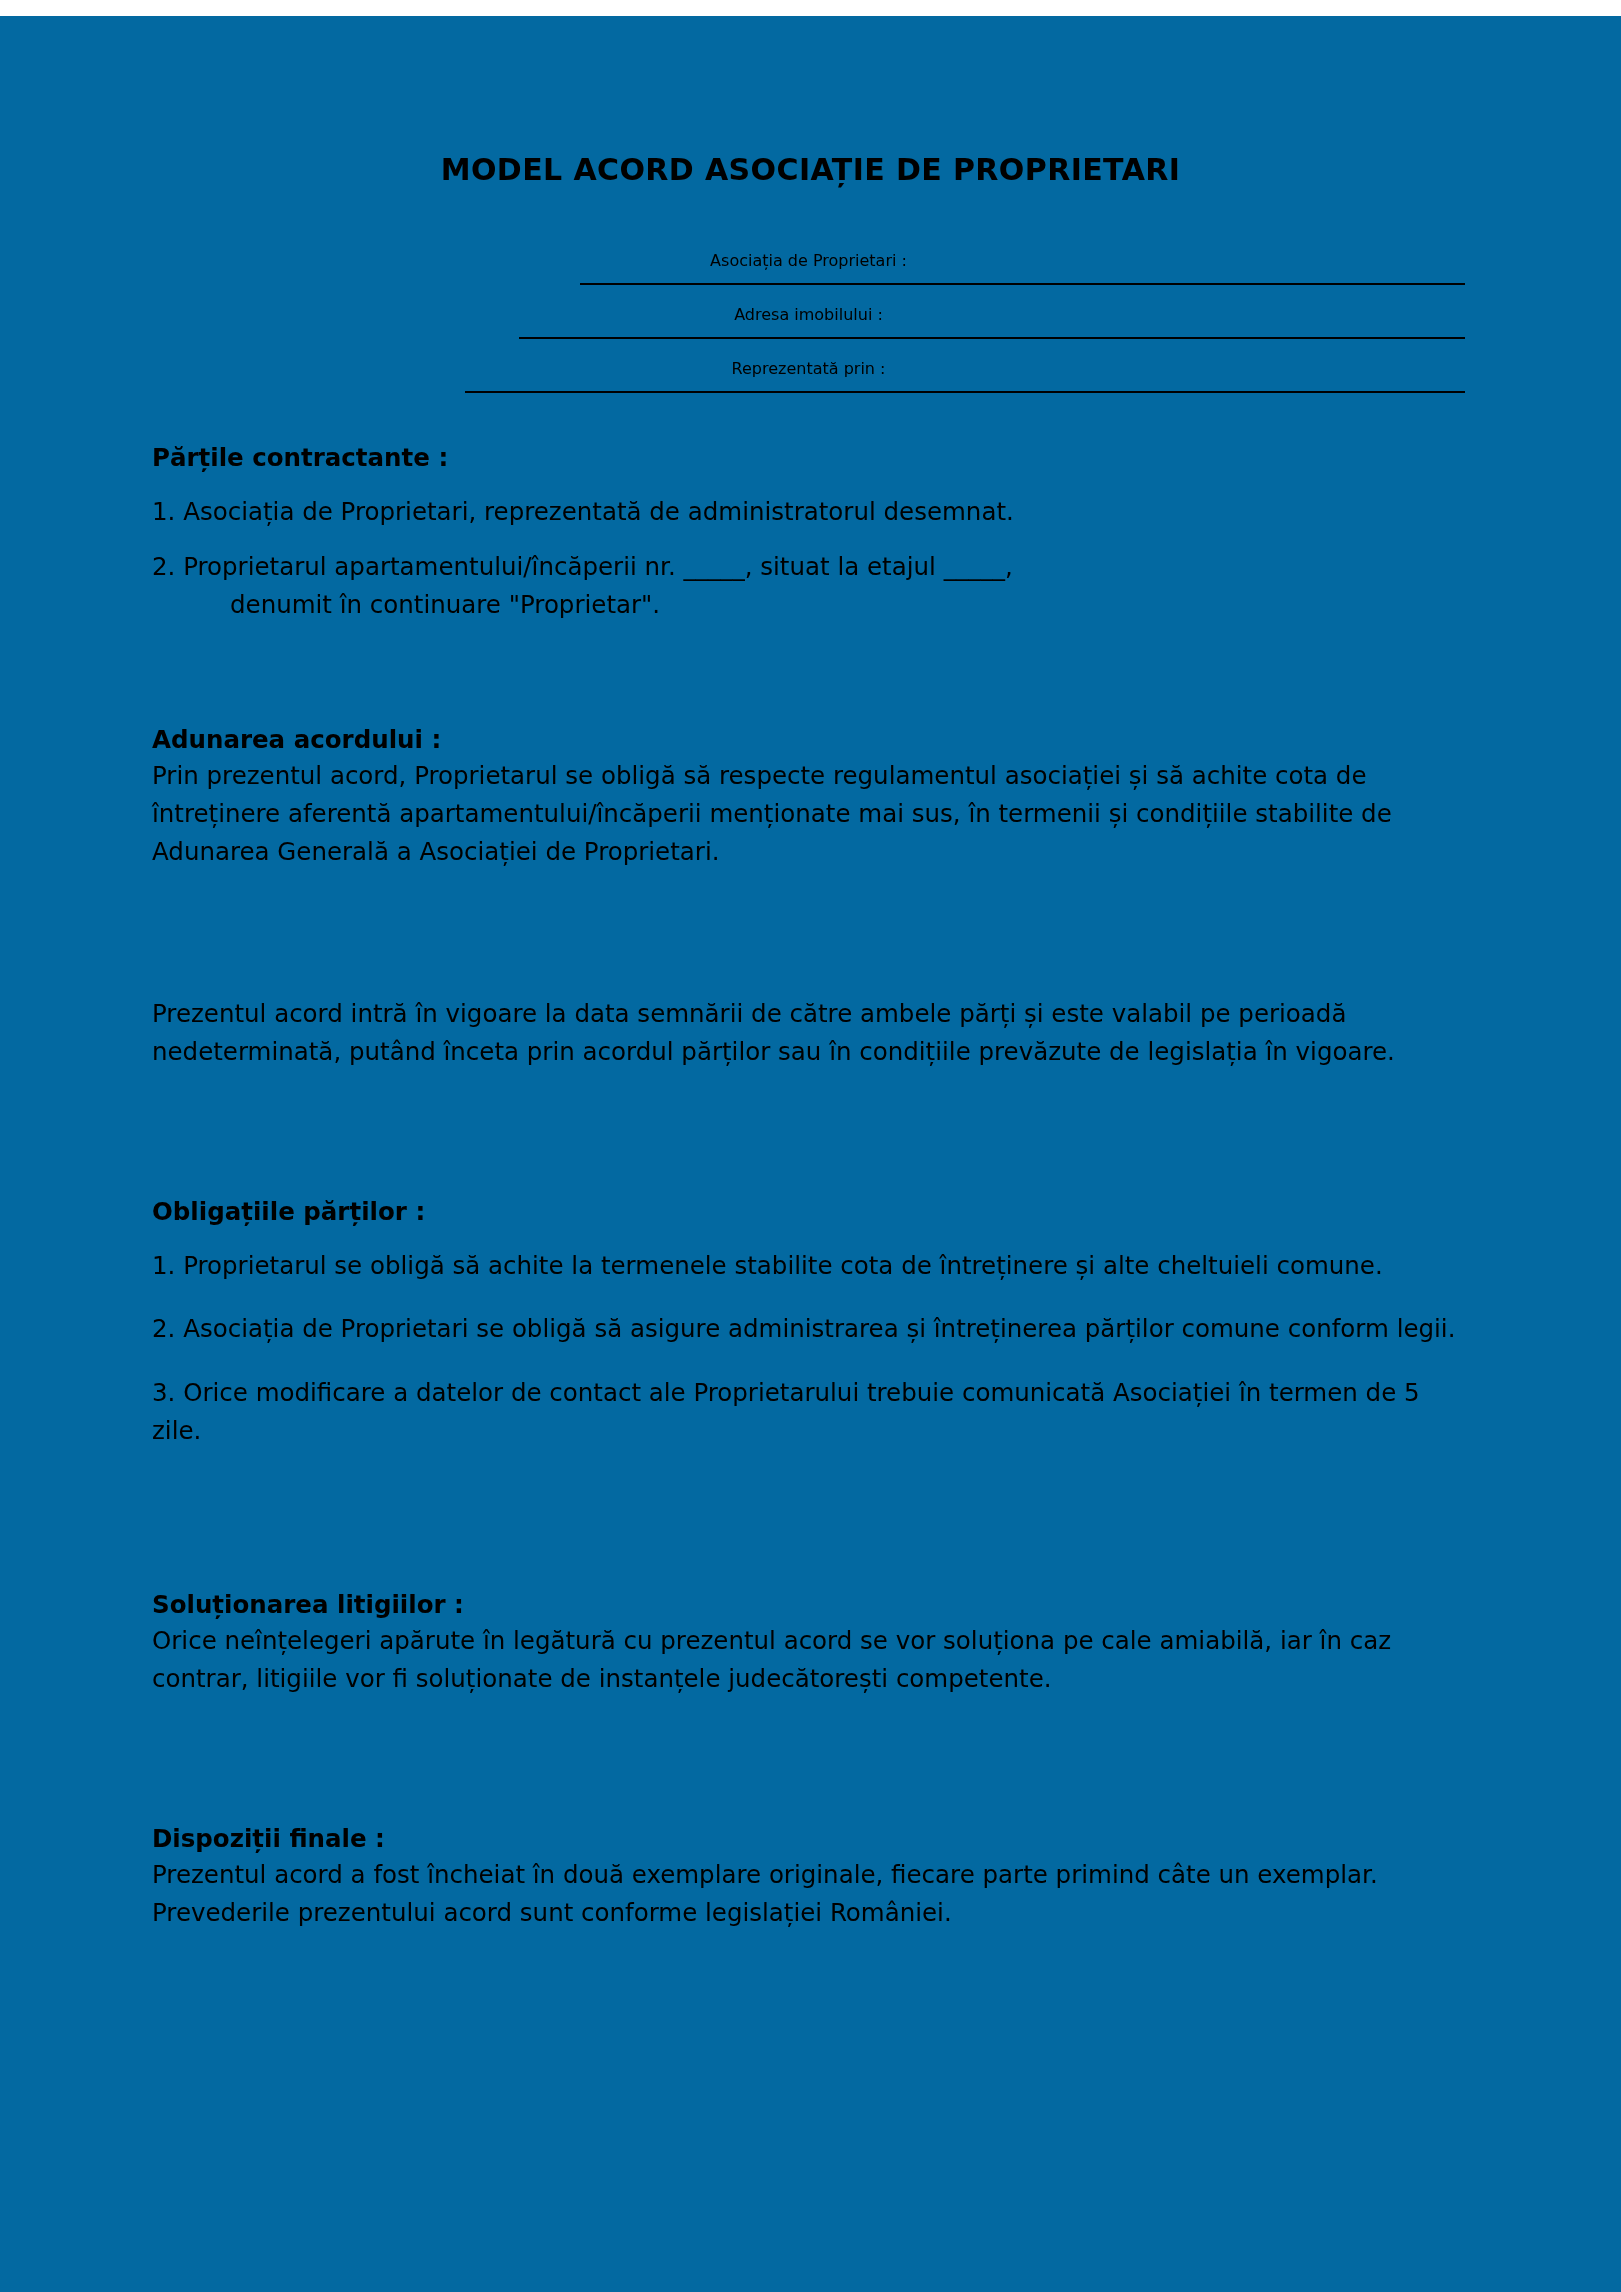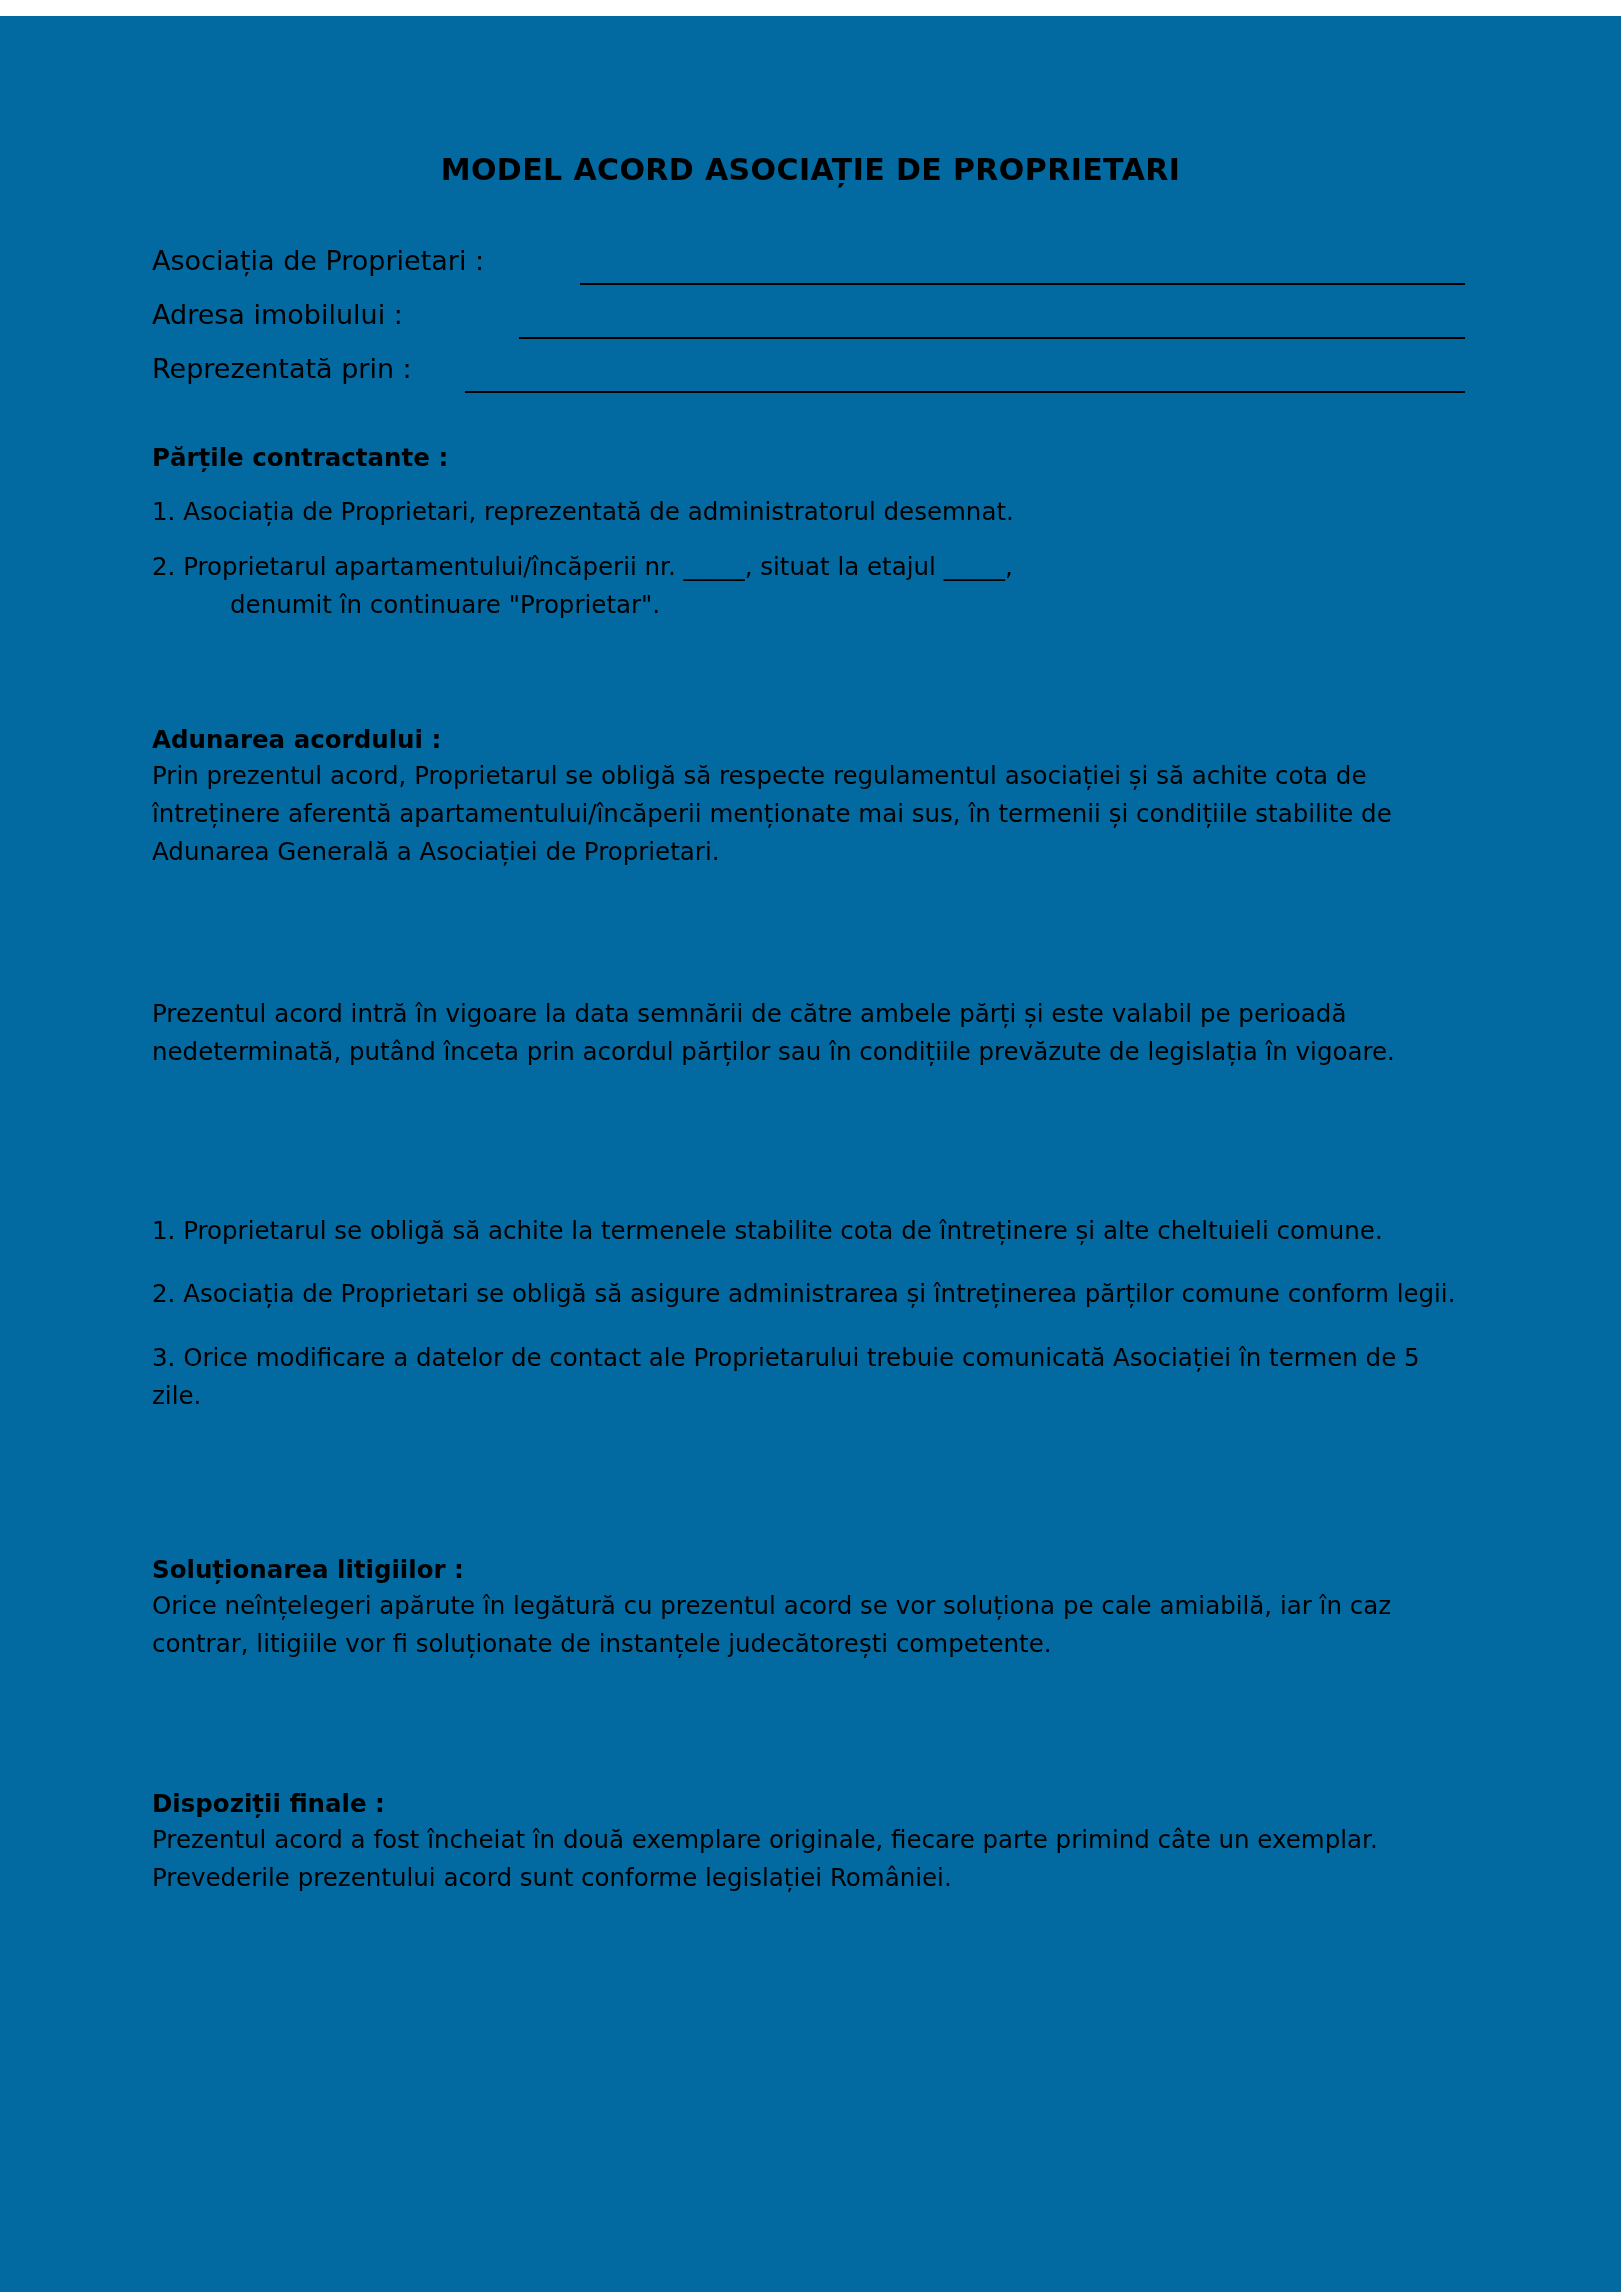--- a/index.html
+++ b/index.html
@@ -39,22 +39,23 @@
     position: absolute;
     left: 152px;
     top: 227px;
     width: 1313px;
   }
 
   
   .field-row {
     position: relative;
     height: 54px;
-    font-size: 27px;
+    font-size: 16px;
     line-height: 35px;
+    text-align: center;
   }
   .field-label {
     display: inline-block;
     white-space: nowrap;
   }
   .field-rule {
     position: absolute;
     bottom: 11.8px;
     right: 0;
     height: 0;
@@ -141,20 +142,21 @@
 
     <div class="gap-lg"></div>
     <div class="gap-md"></div>
 
 
     <p class="para">Prezentul acord intră în vigoare la data semnării de către ambele părți și este valabil pe perioadă nedeterminată, putând înceta prin acordul părților sau în condițiile prevăzute de legislația în vigoare.</p>
 
     <div class="gap-lg"></div>
     <div class="gap-md"></div>
 
+    <div class="section-heading">Obligațiile părților :</div>
 
     <div class="gap-sm"></div>
 
     <p class="para">1. Proprietarul se obligă să achite la termenele stabilite cota de întreținere și alte cheltuieli comune.</p>
 
     <div class="gap-md"></div>
 
     <p class="para">2. Asociația de Proprietari se obligă să asigure administrarea și întreținerea părților comune conform legii.</p>
 
     <div class="gap-md"></div>

